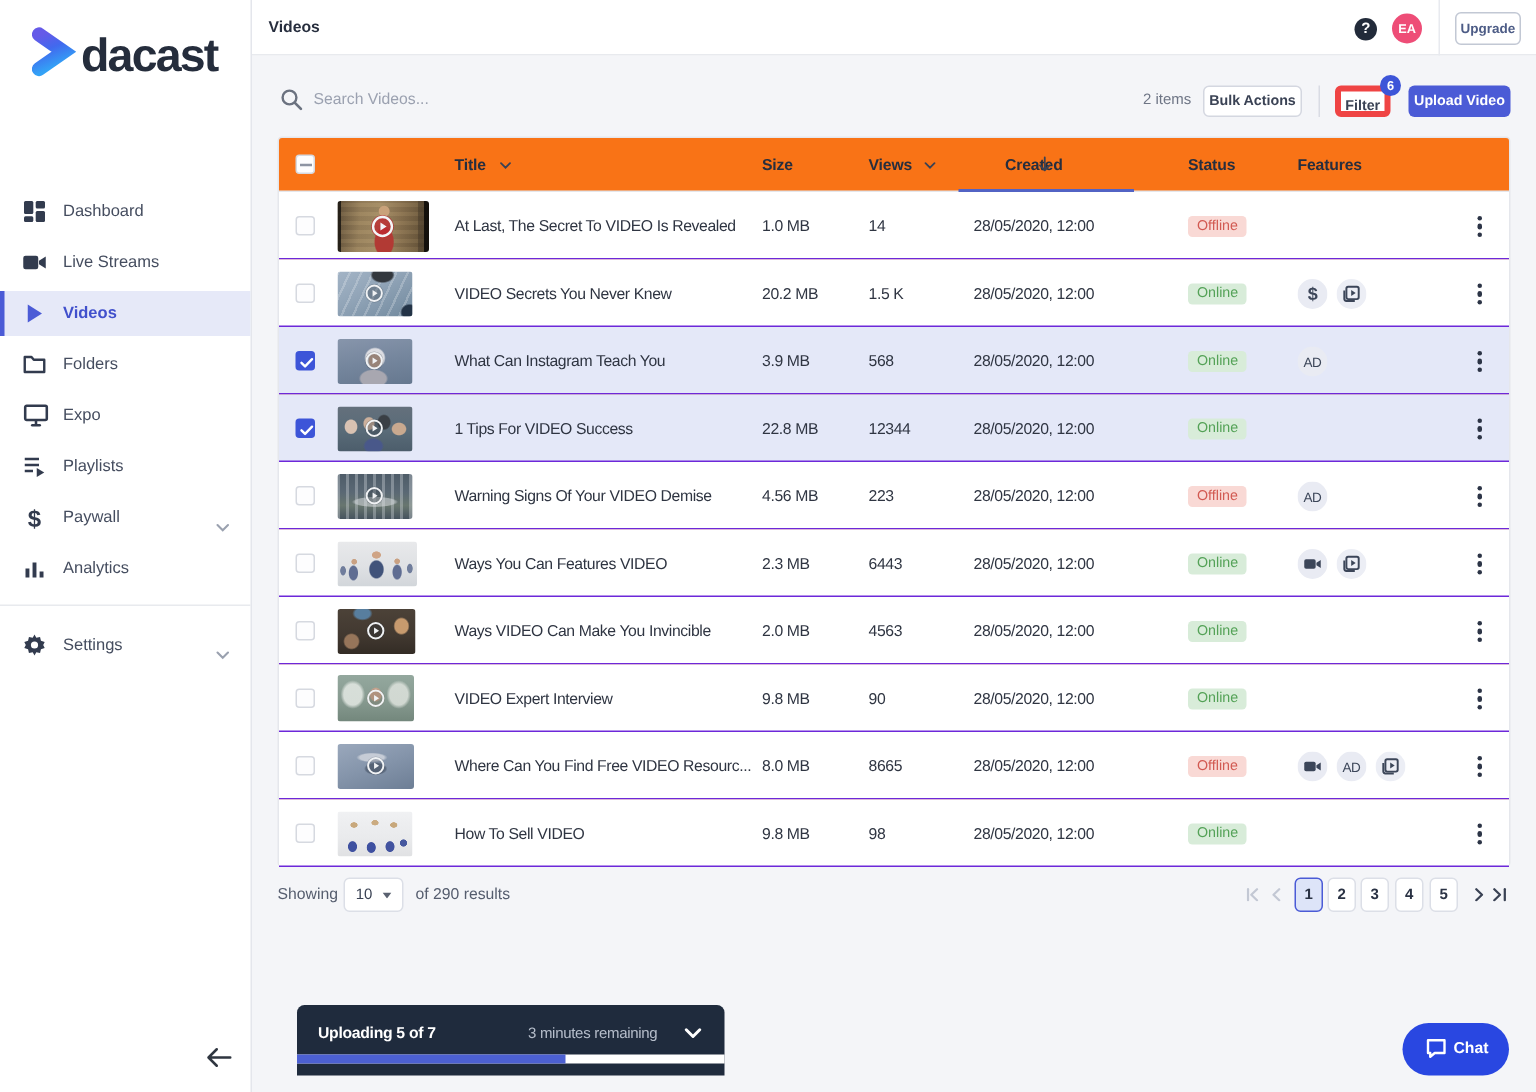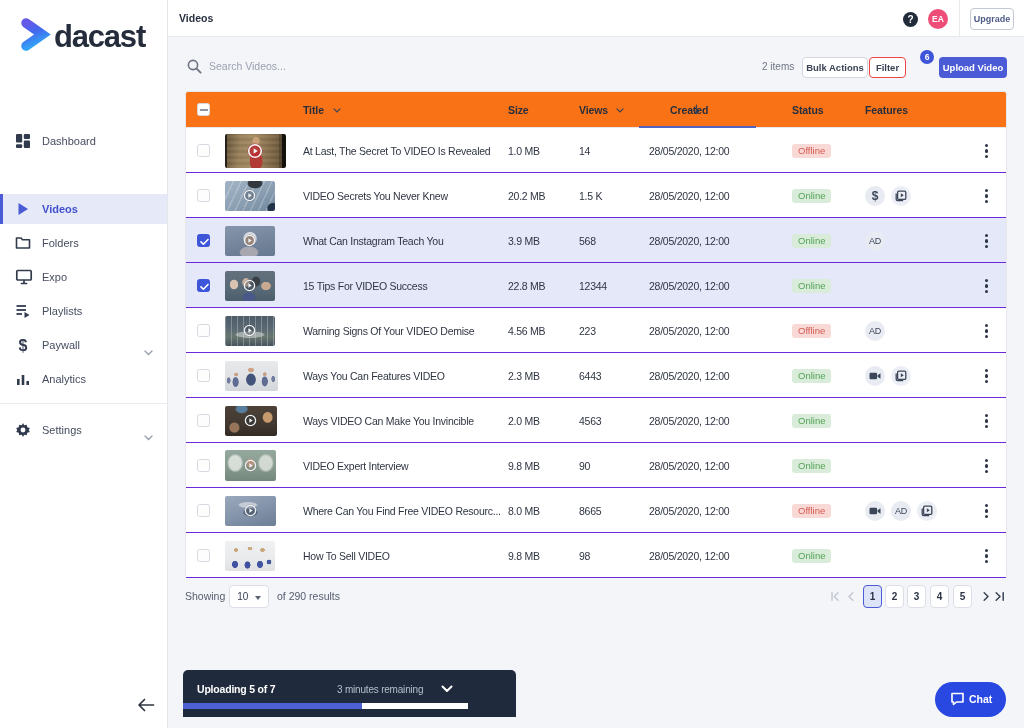--- a/index.html
+++ b/index.html
@@ -22,21 +22,21 @@
 #avatar { position:absolute; left:760px; top:9px; width:20px; height:20px; background:#ee4d77; border-radius:50%; color:#fff; text-align:center; font-size:8.5px; font-weight:bold; line-height:20px; }
 #topdiv { position:absolute; left:791px; top:0; height:37px; border-left:1px solid #e8eaef; }
 #upgrade { position:absolute; left:802px; top:8px; width:44px; height:22px; border:1px solid #c2c8d4; border-radius:4px; background:#fff; color:#4d5c86; font-size:9px; font-weight:bold; text-align:center; line-height:21px; }
 #toolbar { position:absolute; left:168px; top:37px; width:856px; height:48px; }
 #toolbar div { white-space:nowrap; }
 #searchic { position:absolute; left:19px; top:22px; }
 #searchph { position:absolute; left:41px; top:23px; font-size:10.5px; color:#9ba1b0; }
 #items { position:absolute; left:594px; top:24px; font-size:10px; color:#6e7585; }
 #bulk { position:absolute; left:634px; top:20px; width:66px; height:21px; background:#fff; border:1px solid #d4d7e0; border-radius:4px; font-size:9.5px; font-weight:bold; color:#3a4254; text-align:center; line-height:19px; }
 #tooldiv { position:absolute; left:711px; top:20px; height:21px; border-left:1px solid #d9dce4; }
-#filter { position:absolute; left:701px; top:20px; width:37px; height:21px; background:#fff; border:1px solid #ef4444; border-radius:4px; font-size:9.5px; font-weight:bold; color:#3a4254; text-align:center; line-height:19px; }
+#filter { position:absolute; left:722px; top:20px; width:37px; height:21px; background:#fff; border:4px solid #ef4444; border-radius:4px; font-size:9.5px; font-weight:bold; color:#3a4254; text-align:center; line-height:19px; }
 #fbadge { position:absolute; left:752px; top:13px; width:14px; height:14px; background:#3d55d8; border-radius:50%; color:#fff; font-size:8.5px; font-weight:bold; text-align:center; line-height:14px; }
 #upload-btn { position:absolute; left:771px; top:20px; width:68px; height:21px; background:#4b5bd6; border-radius:4px; color:#fff; font-size:9.5px; font-weight:bold; text-align:center; line-height:21px; }
 #table { position:absolute; left:185px; top:91px; width:822px; height:487px; background:#f97316; border:1px solid #e5e7ec; border-radius:3px; }
 #thead { position:absolute; left:0; top:0; width:820px; height:36px; border-bottom:1px solid #e5e7ec; font-size:10.5px; font-weight:bold; color:#272e3e; letter-spacing:-0.1px; }
 .hcell { position:absolute; top:12px; }
 #sortline { position:absolute; left:453px; top:34px; width:117px; height:2px; background:#5263c4; }
 .row { position:absolute; left:0; width:820px; height:45px; border-bottom:1px solid #6d28d9; font-size:10.5px; color:#2f3542; background:#fff; letter-spacing:-0.25px; }
 .row.sel { background:#e4e8f8; }
 .cell { position:absolute; top:17px; white-space:nowrap; }
 .cbx { position:absolute; left:11px; top:16px; width:13px; height:13px; border:1px solid #d6d9e0; border-radius:2.5px; background:#fdfdfe; }
@@ -46,21 +46,21 @@
 .badge.off { background:#f9d9d5; color:#d25a52; }
 .badge.on { background:#d8ecd9; color:#54a257; }
 .feat { position:absolute; top:13px; width:20px; height:20px; }
 .kebab { position:absolute; left:799px; top:16px; width:4px; }
 .kebab i { display:block; width:3.2px; height:3.2px; border-radius:50%; background:#2c3446; margin:0 0 2.2px 0; }
 #paging { position:absolute; left:185px; top:585px; width:822px; height:24px; font-size:10.5px; color:#555d6e; }
 #paging span { white-space:nowrap; }
 .pgbox { position:absolute; top:0; width:19px; height:23px; background:#fff; border:1px solid #dcdfe7; border-radius:4px; text-align:center; line-height:22px; color:#2a3244; font-size:10px; font-weight:bold; }
 .pgbox.cur { background:#dde4f8; border-color:#4b5bd6; }
 .parr { position:absolute; top:5px; }
-#uppanel { position:absolute; left:183px; top:670px; width:333px; height:47px; background:#1f2b3d; border-radius:5px 5px 0 0;text-align:center; }
+#uppanel { position:absolute; left:198px; top:670px; width:285px; height:47px; background:#1f2b3d; border-radius:5px 5px 0 0;text-align:center; }
 #upbar { position:absolute; left:0px; top:33px; width:285px; height:6px; background:#fff; }
 #upfill { position:absolute; left:0; top:0; width:179px; height:6px; background:#4c60d2; }
 #chat { position:absolute; left:935px; top:682px; width:71px; height:35px; background:#2947e1; border-radius:18px; color:#fff; font-size:10.5px; font-weight:bold; }
 </style>
 </head>
 <body>
 <div id="sidebar">
   <div id="logo">
     <svg width="140" height="42" viewBox="0 0 140 42">
       <defs>
@@ -75,20 +75,27 @@
     </svg>
   </div>
 <div class="nav" style="top:126px">
       <span class="ic"><svg width="16" height="16" viewBox="0 0 16 16">
           <rect x="1" y="1" width="6.2" height="8.6" rx="1" fill="#323b4e"></rect>
           <rect x="8.8" y="1" width="6.2" height="5" rx="1" fill="#323b4e"></rect>
           <rect x="1" y="11.2" width="6.2" height="3.8" rx="1" fill="#323b4e"></rect>
           <rect x="8.8" y="7.6" width="6.2" height="7.4" rx="1" fill="#323b4e"></rect>
         </svg></span>
       <span class="lb">Dashboard</span>
+    </div>
+<div class="nav" style="top:160px">
+      <span class="ic"><svg width="16" height="16" viewBox="0 0 16 16">
+          <rect x="0.5" y="3.5" width="10" height="9" rx="1.5" fill="#323b4e"></rect>
+          <path d="M11 6.8 L15.5 4 V12 L11 9.2 Z" fill="#323b4e"></path>
+        </svg></span>
+      <span class="lb">Live Streams</span>
     </div>
 <div class="nav active" style="top:194px">
       <span class="ic"><svg width="16" height="16" viewBox="0 0 16 16">
           <path d="M3.5 2 L13 8 L3.5 14 Z" fill="#4b5bd6"></path>
         </svg></span>
       <span class="lb">Videos</span>
     </div>
 <div class="nav" style="top:228px">
       <span class="ic"><svg width="16" height="16" viewBox="0 0 16 16">
           <path d="M1.5 3 H6 L7.5 4.8 H14.5 V13 H1.5 Z" fill="none" stroke="#323b4e" stroke-width="1.6" stroke-linejoin="round"></path>
@@ -267,21 +274,21 @@
       <span class="cbx on"><svg width="13" height="13" viewBox="0 0 14 14">
           <path d="M3.2 7.4 L5.8 10 L10.8 4.8" fill="none" stroke="#fff" stroke-width="1.7" stroke-linecap="round" stroke-linejoin="round"></path>
         </svg></span>
       <span class="thumb" style="width:50px;height:30px;top:7.5px;background:radial-gradient(ellipse 7px 8px at 18% 45%, #d9c2b2 0 55%, transparent 65%),radial-gradient(ellipse 6px 7px at 42% 38%, #ccb09c 0 55%, transparent 68%),radial-gradient(ellipse 7px 8px at 62% 35%, #3a3f45 0 55%, transparent 68%),radial-gradient(ellipse 8px 7px at 82% 50%, #c9a98f 0 55%, transparent 65%),radial-gradient(ellipse 10px 8px at 48% 88%, #49588a 0 55%, transparent 70%),linear-gradient(180deg,#64707c 0%,#596b78 55%,#4c5d6b 100%);">
         <svg style="position:absolute;left:18px;top:8px" width="13" height="13" viewBox="0 0 14 14">
           <circle cx="7" cy="7" r="6.6" fill="rgba(40,50,60,.30)"></circle>
           <circle cx="7" cy="7" r="5.5" fill="none" stroke="#f0f2f4" stroke-width="1.4"></circle>
           <path d="M5.8 4.7 L9.4 7 L5.8 9.3 Z" fill="#f0f2f4"></path>
         </svg>
       </span>
-      <span class="cell" style="left:117px">15 Tips For VIDEO Success</span>
+      <span class="cell" style="left:117px">1 Tips For VIDEO Success</span>
       <span class="cell" style="left:322px">22.8 MB</span>
       <span class="cell" style="left:393px">12344</span>
       <span class="cell" style="left:463px">28/05/2020, 12:00</span>
       <span class="badge on">Online</span>
       <span class="kebab">
         <i></i>
         <i></i>
         <i></i>
       </span>
     </div>

